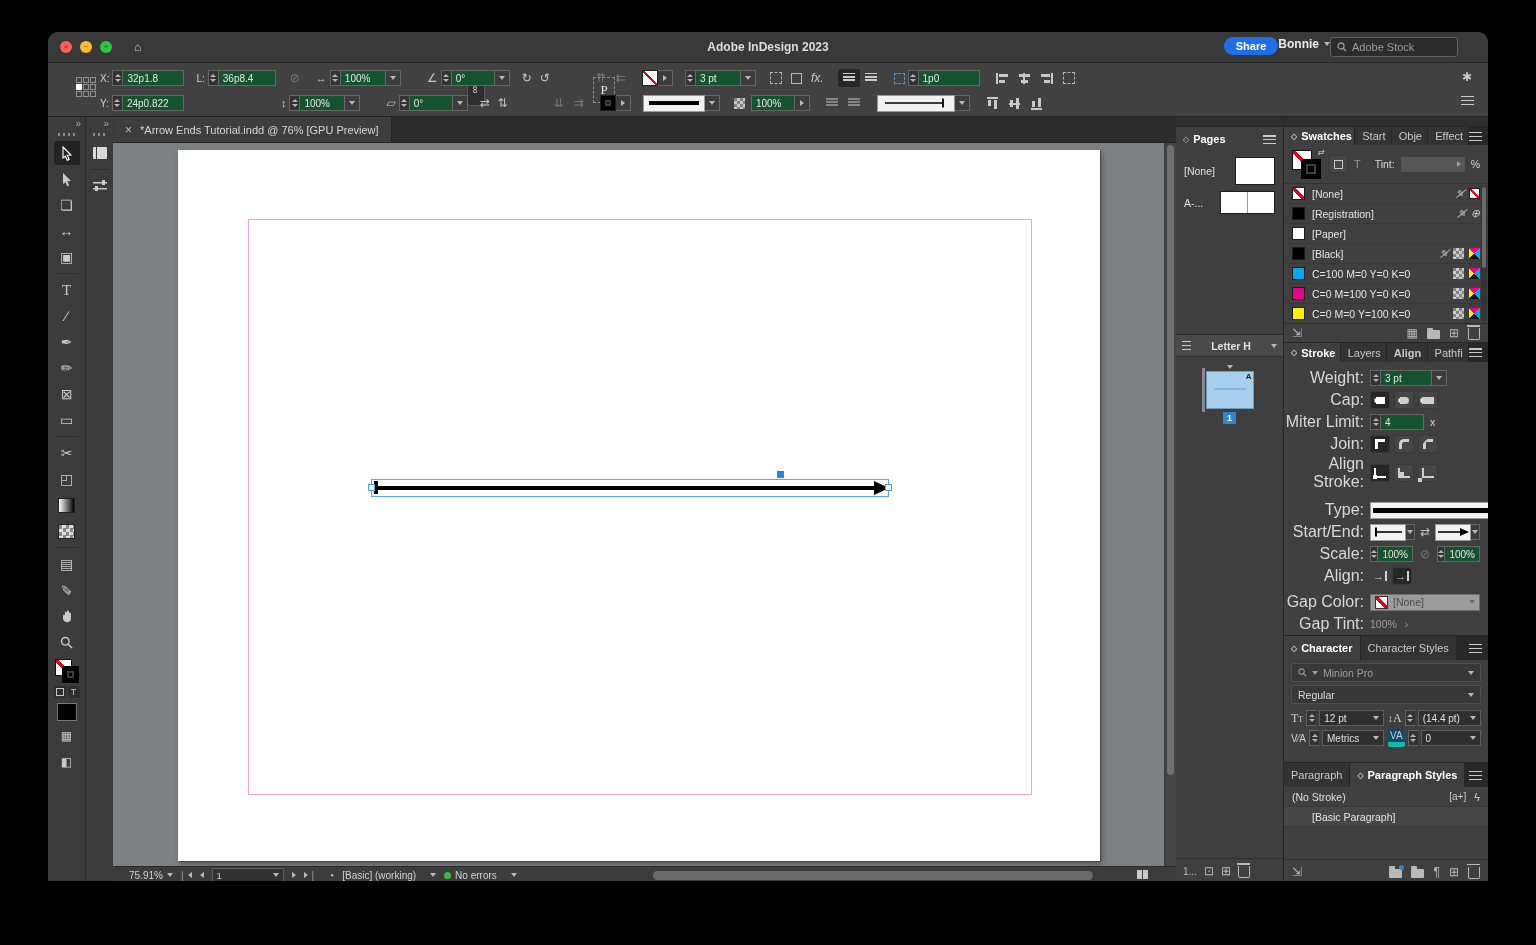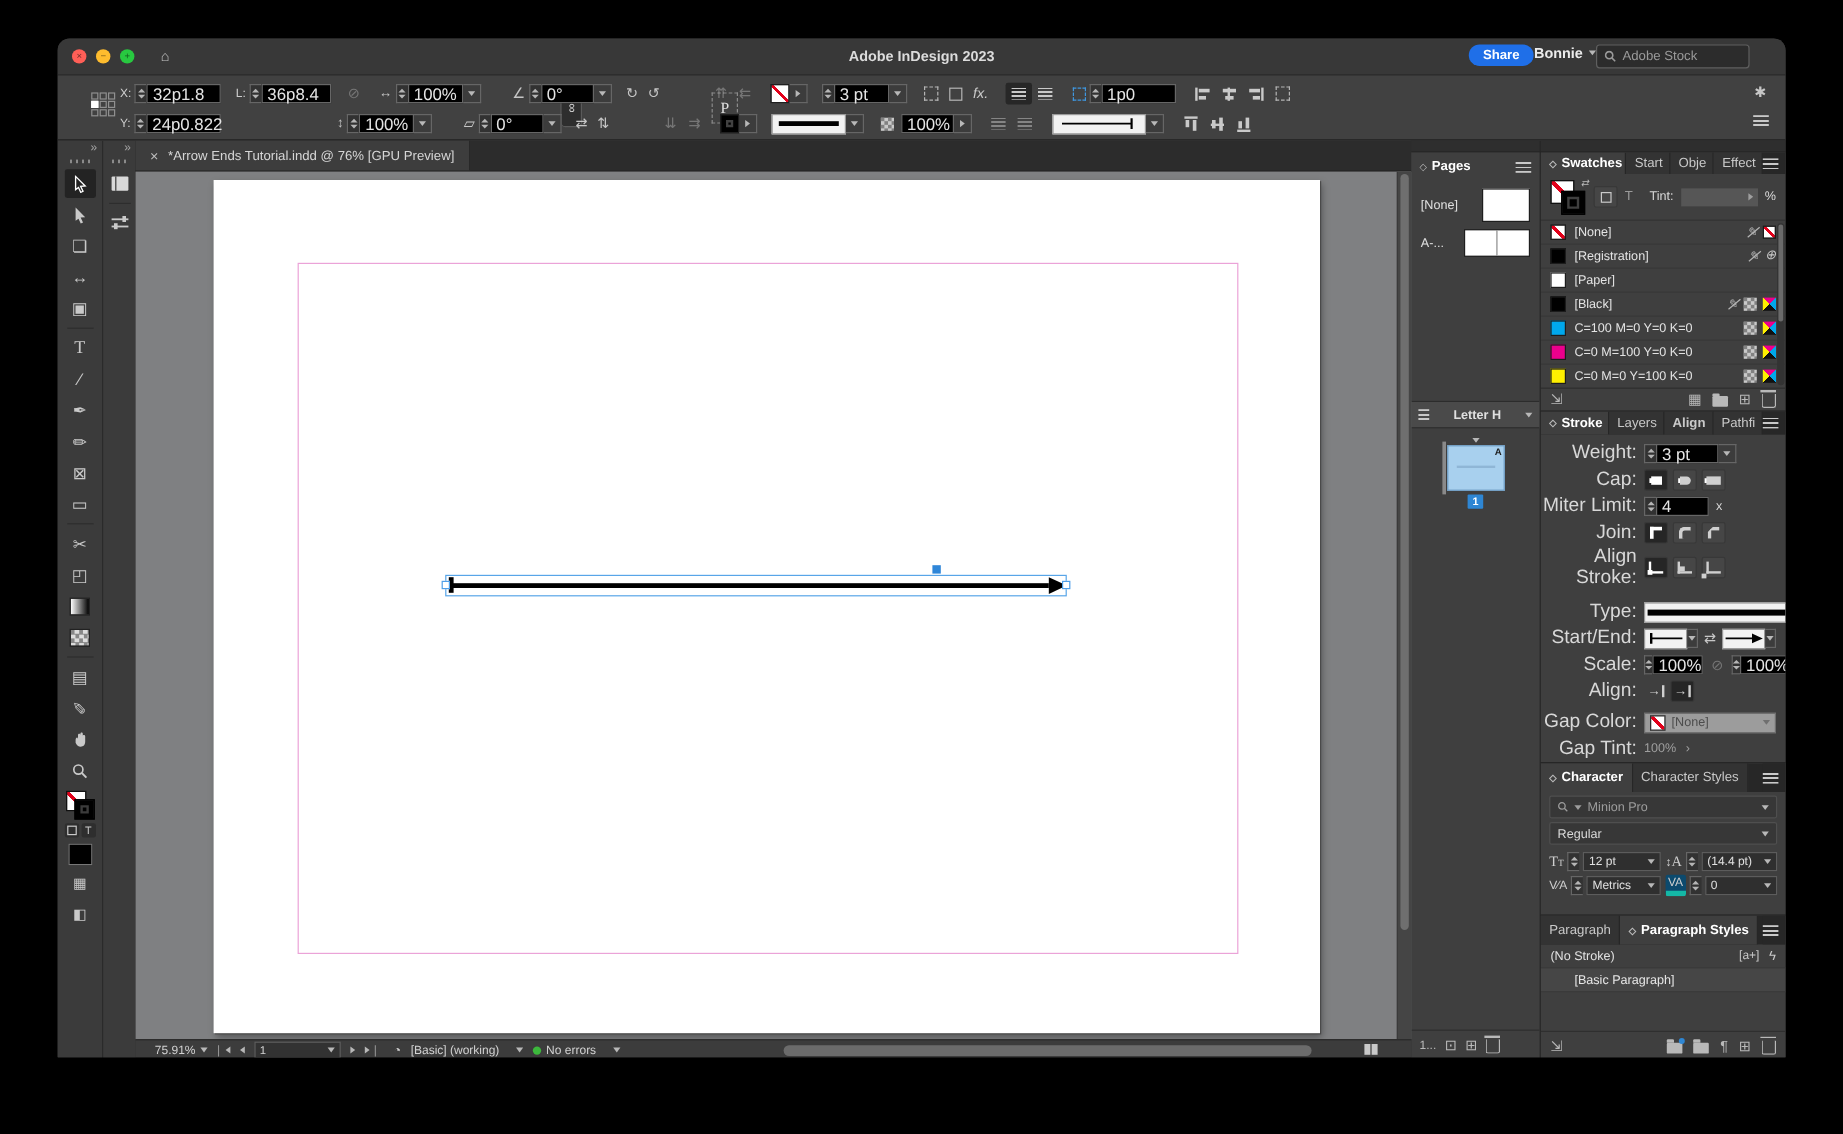--- a/index.html
+++ b/index.html
@@ -22,21 +22,21 @@
   .user{display:flex;align-items:center;gap:5px;color:#ececec;font-size:12px;font-weight:bold;}
   .stocksearch{display:flex;align-items:center;gap:5px;width:114px;height:18px;background:#2c2c2c;
                border:1px solid #5f5f5f;border-radius:3px;padding:0 6px;color:#9a9a9a;font-size:11px;}
   
   .chev{width:0;height:0;border-left:3.5px solid transparent;border-right:3.5px solid transparent;border-top:4px solid #b8b8b8;}
   .chev-r{width:0;height:0;border-top:3.5px solid transparent;border-bottom:3.5px solid transparent;border-left:4px solid #b8b8b8;}
   .tri-u{width:0;height:0;border-left:3px solid transparent;border-right:3px solid transparent;border-bottom:3.5px solid #b5b5b5;}
   .tri-d{width:0;height:0;border-left:3px solid transparent;border-right:3px solid transparent;border-top:3.5px solid #b5b5b5;}
   .stepper{width:10px;height:16px;background:#323232;border:1px solid #666;border-right:none;
            display:flex;flex-direction:column;align-items:center;justify-content:center;gap:2px;box-sizing:border-box;}
-  .field{height:16px;background:#000000;border:1px solid #666;color:#e5e5e5;font-size:14px;
+  .field{height:16px;background:#14532d;border:1px solid #666;color:#e5e5e5;font-size:10px;
          display:flex;align-items:center;padding:0 4px;box-sizing:border-box;white-space:nowrap;}
   .chevbtn{width:15px;height:16px;background:#3c3c3c;border:1px solid #666;border-left:none;
            display:flex;align-items:center;justify-content:center;box-sizing:border-box;}
   .glyph{color:#c6c6c6;font-size:12px;line-height:1;}
   .pale{opacity:.4;}
   .hamb{width:13px;height:9px;background:repeating-linear-gradient(to bottom,#c9c9c9 0 1.5px,transparent 1.5px 3.8px);}
   .grip-dots{height:3px;background:repeating-linear-gradient(to right,#8b8b8b 0 2px,transparent 2px 5px);}
   
   .controlbar{position:relative;height:53px;background:#414141;border-bottom:1px solid #242424;}
   .cb-row{position:absolute;left:0;right:0;display:flex;align-items:center;height:24px;}

